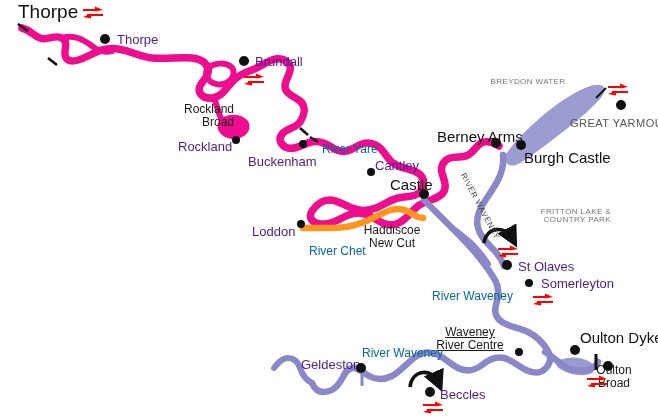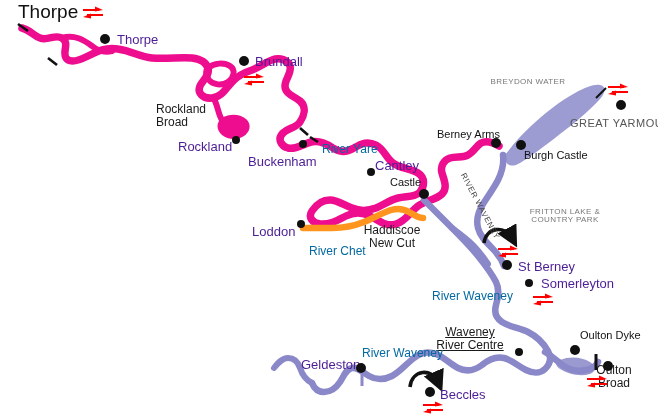--- a/index.html
+++ b/index.html
@@ -25,21 +25,21 @@
   .label {
     position: absolute;
     white-space: nowrap;
     color: #222222;
     font-family: "Liberation Sans", sans-serif;
     line-height: 1;
     letter-spacing: 0px;
   }
   .lbl-place      { font-size: 13px; color: #4c1d95; }
   .lbl-city       { font-size: 19px; color: #111111; }
-  .lbl-big        { font-size: 11px; color: #111111; }
+  .lbl-big        { font-size: 15px; color: #111111; }
   .lbl-river      { font-size: 12px; color: #0369a1; }
   .lbl-caps       { font-size: 11px; color: #555555; letter-spacing: .5px; }
   .lbl-caps-small { font-size: 8px; color: #777777; letter-spacing: .4px; }
   .lbl-two        { font-size: 12px; color: #1a1a1a; text-align: center; line-height: 1.12; }
   .lbl-rot {
     font-size: 8px;
     color: #444444;
     letter-spacing: .6px;
     transform-origin: left top;
   }
@@ -146,33 +146,33 @@
     <path d="M18,24 L28,31" stroke="#111111" stroke-width="2.6" fill="none"></path>
     <path d="M48,58 L57,65" stroke="#111111" stroke-width="2.6" fill="none"></path>
     <path d="M300,128 L308,135" stroke="#111111" stroke-width="2.6" fill="none"></path>
     <path d="M310,137 L318,142" stroke="#111111" stroke-width="2.6" fill="none"></path>
   </svg>
 
   <div id="labels-layer">
       <div class="label lbl-city" style="left: 18px; top: 2px;">Thorpe</div>
       <div class="label lbl-place" style="left: 117px; top: 33px;">Thorpe</div>
       <div class="label lbl-place" style="left: 255px; top: 55px;">Brundall</div>
-      <div class="label lbl-two" style="left: 195px; top: 103px; white-space: normal; max-width: 78px; text-align: left; transform: translateX(-50%);">Rockland Broad</div>
+      <div class="label lbl-two" style="left: 195px; top: 103px; white-space: normal; max-width: 78px; text-align: right; transform: translateX(-50%);">Rockland Broad</div>
       <div class="label lbl-place" style="left: 178px; top: 140px;">Rockland</div>
       <div class="label lbl-place" style="left: 248px; top: 155px;">Buckenham</div>
       <div class="label lbl-place" style="left: 375px; top: 159px;">Cantley</div>
       <div class="label lbl-big" style="left: 390px; top: 177px;">Castle</div>
       <div class="label lbl-big" style="left: 437px; top: 129px;">Berney Arms</div>
       <div class="label lbl-big" style="left: 524px; top: 150px;">Burgh Castle</div>
       <div class="label lbl-caps" style="left: 570px; top: 118px;">GREAT YARMOUTH</div>
       <div class="label lbl-caps-small" style="left: 528px; top: 78px; white-space: normal; max-width: 78px; text-align: right; transform: translateX(-50%);">BREYDON WATER</div>
-      <div class="label lbl-caps-small" style="left: 565px; top: 208px; white-space: normal; max-width: 92px; text-align: center; transform: translateX(-50%);">FRITTON LAKE &amp; COUNTRY PARK</div>
+      <div class="label lbl-caps-small" style="left: 565px; top: 208px; white-space: normal; max-width: 92px; text-align: right; transform: translateX(-50%);">FRITTON LAKE &amp; COUNTRY PARK</div>
       <div class="label lbl-place" style="left: 252px; top: 225px;">Loddon</div>
       <div class="label lbl-two" style="left: 392px; top: 224px; white-space: normal; max-width: 78px; text-align: center; transform: translateX(-50%);">Haddiscoe New Cut</div>
-      <div class="label lbl-place" style="left: 518px; top: 260px;">St Berney</div>
+      <div class="label lbl-place" style="left: 518px; top: 260px;">St Olaves</div>
       <div class="label lbl-place" style="left: 541px; top: 277px;">Somerleyton</div>
       <div class="label lbl-two" style="left: 470px; top: 326px; white-space: normal; max-width: 78px; text-align: center; transform: translateX(-50%); text-decoration: underline;">Waveney River Centre</div>
       <div class="label lbl-big" style="left: 580px; top: 330px;">Oulton Dyke</div>
       <div class="label lbl-two" style="left: 614px; top: 364px; white-space: normal; max-width: 78px; text-align: center; transform: translateX(-50%);">Oulton Broad</div>
       <div class="label lbl-place" style="left: 301px; top: 358px;">Geldeston</div>
       <div class="label lbl-place" style="left: 440px; top: 388px;">Beccles</div>
     </div>
   <div id="dots-layer">
       <div class="dot" style="left: 100px; top: 34px; width: 10px; height: 10px; background: rgb(16, 16, 16);"></div>
       <div class="dot" style="left: 239px; top: 56px; width: 10px; height: 10px; background: rgb(16, 16, 16);"></div>

